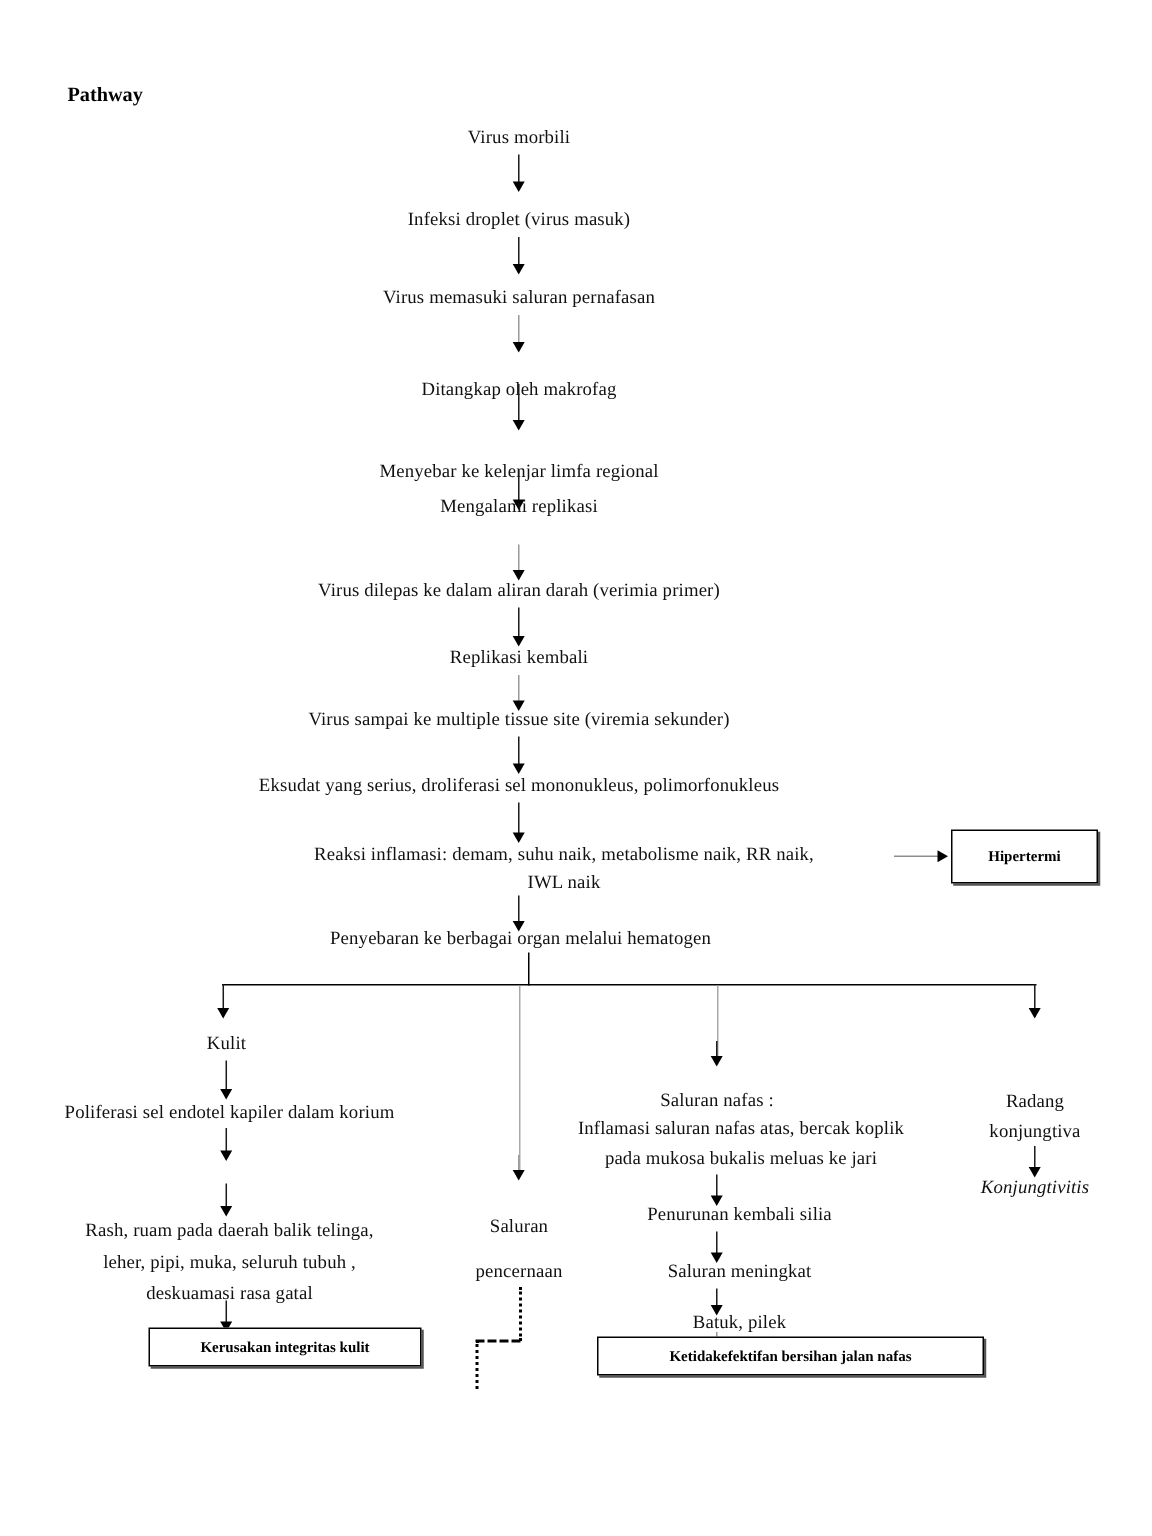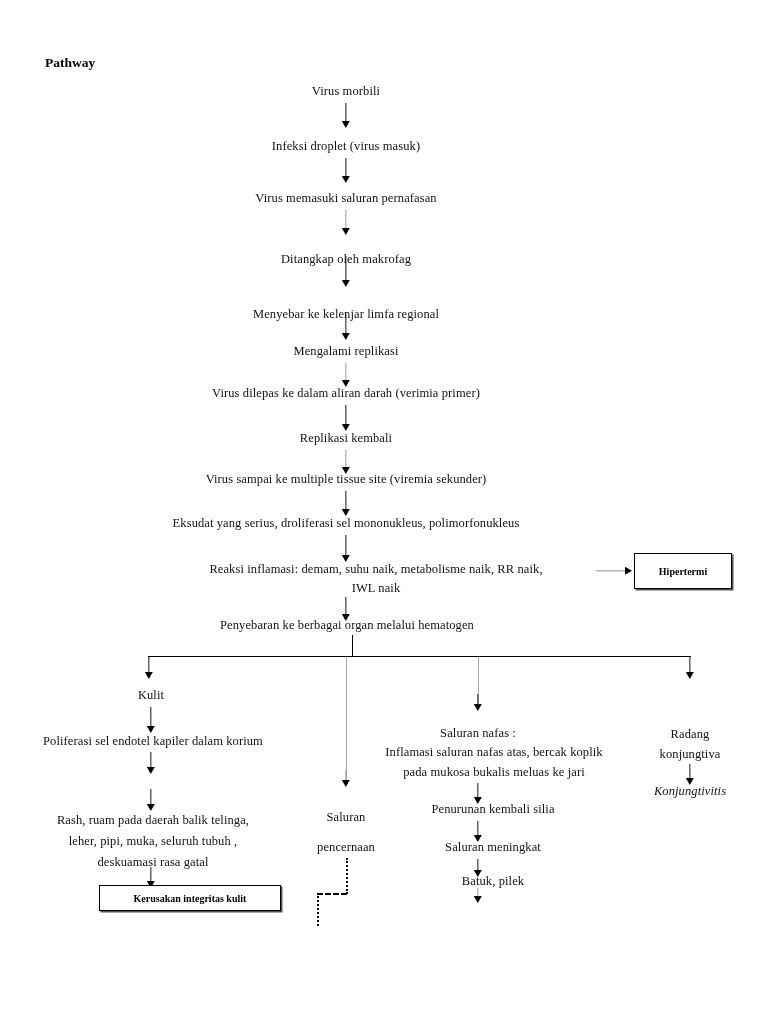--- a/index.html
+++ b/index.html
@@ -160,21 +160,21 @@
     <div class="head" style="top:24px;"></div>
   </div>
 
   <div class="node" style="left:206px; top:292px; width:280px;margin-top:13px;">Menyebar ke kelenjar limfa regional</div>
 
   <div class="vconn" style="left:346px; top:313px;">
     <div class="stem" style="height:22px;"></div>
     <div class="head" style="top:20px;"></div>
   </div>
 
-  <div class="node" style="left:236px; top:342px; width:220px;">Mengalami replikasi</div>
+  <div class="node" style="left:236px; top:328px; width:220px;">Mengalami replikasi</div>
 
   <div class="vconn faint" style="left:346px; top:363px;">
     <div class="stem" style="height:20px;"></div>
     <div class="head" style="top:17px;"></div>
   </div>
 
   <div class="node" style="left:166px; top:384px; width:360px;">Virus dilepas ke dalam aliran darah (verimia primer)</div>
 
   <div class="vconn" style="left:346px; top:405px;">
     <div class="stem" style="height:21px;"></div>
@@ -307,20 +307,21 @@
     <div class="head" style="top:11px;"></div>
   </div>
 
   <div class="node" style="left:403px; top:872px; width:180px;">Batuk, pilek</div>
 
   <div class="vconn faint" style="left:478px; top:888px;">
     <div class="stem" style="height:12px;"></div>
     <div class="head" style="top:8px;"></div>
   </div>
 
+  <div class="boxed" style="left:398px; top:891px; width:258px; height:26px;">Ketidakefektifan bersihan jalan nafas</div>
 
   <div class="node" style="left:635px; top:724px; width:110px; line-height:20px;">Radang
 konjungtiva</div>
 
   <div class="vconn" style="left:690px; top:764px;">
     <div class="stem" style="height:17px;"></div>
     <div class="head" style="top:14px;"></div>
   </div>
 
   <div class="node" style="left:630px; top:782px; width:120px;font-style:italic;">Konjungtivitis</div>

